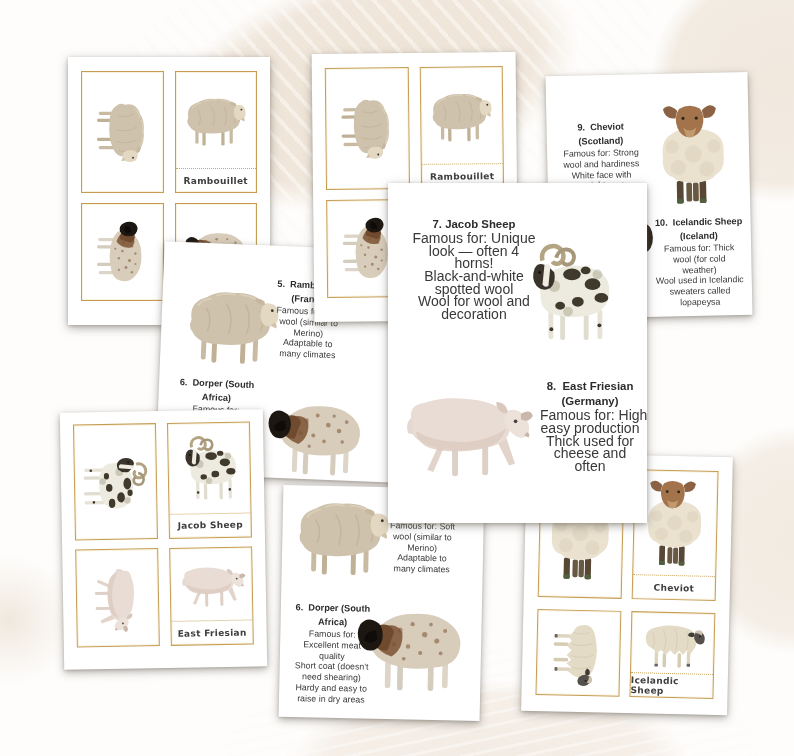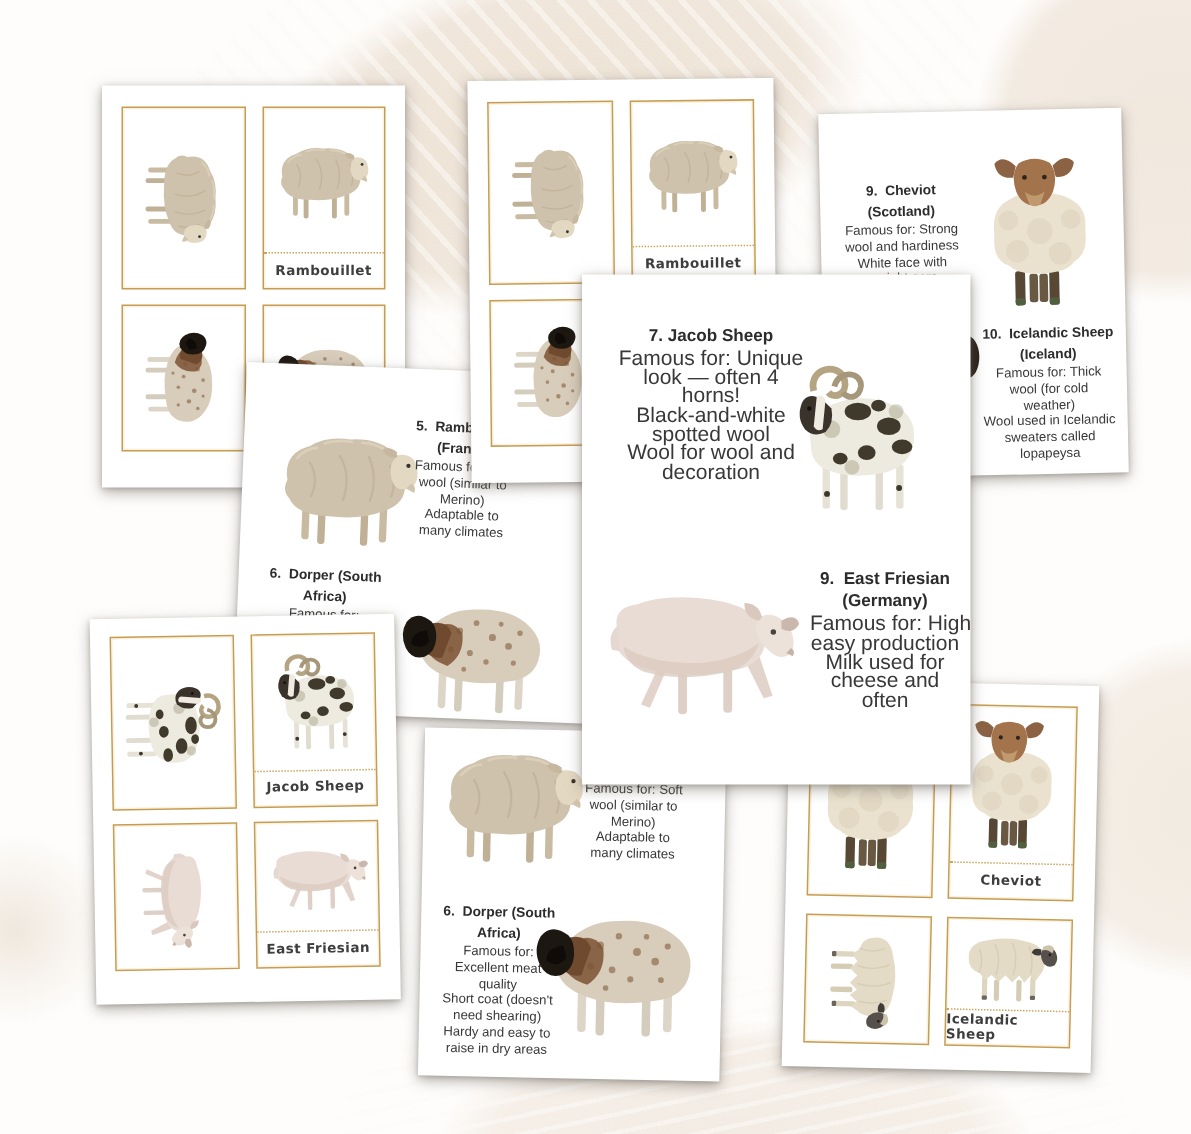--- a/index.html
+++ b/index.html
@@ -430,23 +430,23 @@
       <svg viewBox="0 0 110 104">
           <use href="#s-jacob"></use>
         </svg>
     </div>
     <div class="slot" style="left:6px;top:198px;width:142px;height:100px">
       <svg viewBox="0 0 132 92">
           <use href="#s-friesian"></use>
         </svg>
     </div>
     <div class="tblock" style="left:152px;top:196px;width:100px">
-      <div class="tline h">9.  East Friesian</div>
+      <div class="tline h">8.  East Friesian</div>
       <div class="tline h">(Germany)</div>
       <div class="tline">Famous for: High</div>
       <div class="tline">easy production</div>
-      <div class="tline">Milk used for</div>
+      <div class="tline">Thick used for</div>
       <div class="tline">cheese and</div>
       <div class="tline">often</div>
     </div>
   </div>
 
 </div>
 
 </body></html>

